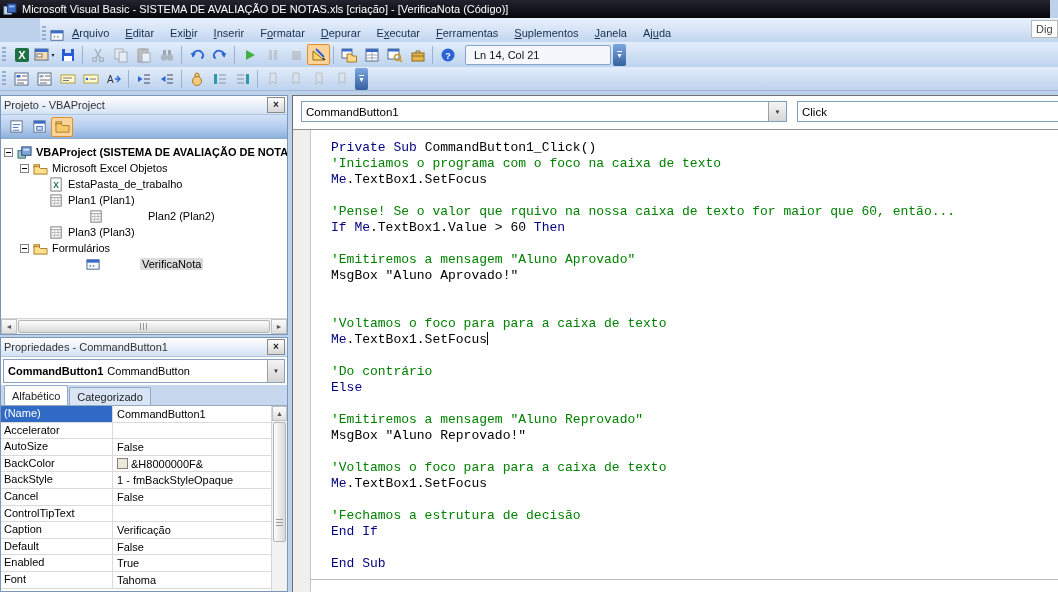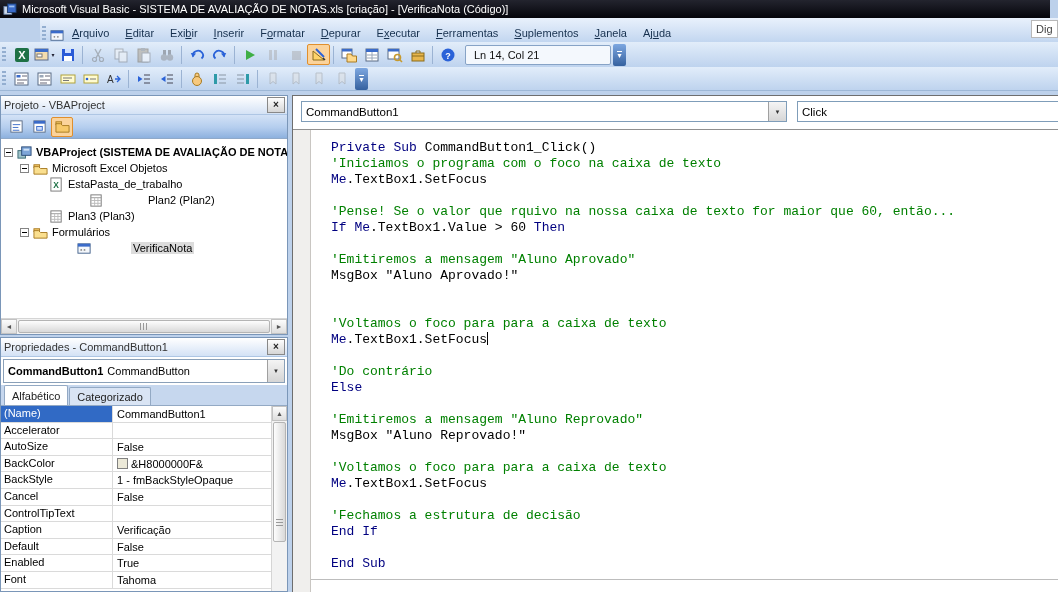--- a/index.html
+++ b/index.html
@@ -542,61 +542,75 @@
       <div class="trow" style="padding-left: 35px;">
         <span class="noexp"></span>
         <span class="ticon">
           <svg viewBox="0 0 16 16">
             <rect x="2" y="1" width="11" height="14" fill="#fff" stroke="#777"></rect>
             <text x="7.5" y="12" text-anchor="middle" font-size="9" font-weight="bold" fill="#1e7145" font-family="Liberation Sans">X</text>
           </svg>
         </span>
         <span class="tlabel">EstaPasta_de_trabalho</span>
       </div>
-      <div class="trow" style="padding-left: 35px; gap: 40px;">
+      <div class="trow" style="padding-left: 35px;">
         <span class="noexp"></span>
         <span class="ticon">
           <svg viewBox="0 0 16 16">
             <rect x="2" y="2" width="11" height="12" fill="#fff" stroke="#777"></rect>
             <line x1="2" y1="5" x2="13" y2="5" stroke="#999"></line>
             <line x1="2" y1="8" x2="13" y2="8" stroke="#bbb"></line>
             <line x1="2" y1="11" x2="13" y2="11" stroke="#bbb"></line>
             <line x1="6" y1="5" x2="6" y2="14" stroke="#bbb"></line>
             <line x1="9.5" y1="5" x2="9.5" y2="14" stroke="#bbb"></line>
           </svg>
         </span>
-        <span class="tlabel">Plan2 (Plan2)</span>
-      </div>
-      <div class="trow" style="padding-left: 35px;">
+        <span class="tlabel">Plan1 (Plan1)</span>
+      </div>
+      <div class="trow" style="padding-left: 35px; gap: 40px;">
         <span class="noexp"></span>
         <span class="ticon">
           <svg viewBox="0 0 16 16">
             <rect x="2" y="2" width="11" height="12" fill="#fff" stroke="#777"></rect>
             <line x1="2" y1="5" x2="13" y2="5" stroke="#999"></line>
             <line x1="2" y1="8" x2="13" y2="8" stroke="#bbb"></line>
             <line x1="2" y1="11" x2="13" y2="11" stroke="#bbb"></line>
             <line x1="6" y1="5" x2="6" y2="14" stroke="#bbb"></line>
             <line x1="9.5" y1="5" x2="9.5" y2="14" stroke="#bbb"></line>
           </svg>
         </span>
+        <span class="tlabel">Plan2 (Plan2)</span>
+      </div>
+      <div class="trow" style="padding-left: 35px;">
+        <span class="noexp"></span>
+        <span class="ticon">
+          <svg viewBox="0 0 16 16">
+            <rect x="2" y="2" width="11" height="12" fill="#fff" stroke="#777"></rect>
+            <line x1="2" y1="5" x2="13" y2="5" stroke="#999"></line>
+            <line x1="2" y1="8" x2="13" y2="8" stroke="#bbb"></line>
+            <line x1="2" y1="11" x2="13" y2="11" stroke="#bbb"></line>
+            <line x1="6" y1="5" x2="6" y2="14" stroke="#bbb"></line>
+            <line x1="9.5" y1="5" x2="9.5" y2="14" stroke="#bbb"></line>
+          </svg>
+        </span>
         <span class="tlabel">Plan3 (Plan3)</span>
       </div>
       <div class="trow" style="padding-left: 19px;">
         <span class="expander">
           <span class="minusline"></span>
         </span>
         <span class="ticon">
           <svg viewBox="0 0 16 16">
             <rect x="1" y="4" width="6" height="3" fill="#f7c96a" stroke="#a87b22"></rect>
             <path d="M1 6 h5 l2 2 h7 v6 h-14 z" fill="#fadf8f" stroke="#a87b22"></path>
           </svg>
         </span>
         <span class="tlabel">Formulários</span>
       </div>
-      <div class="trow" style="padding-left: 26px; gap: 37px;">
+      <div class="trow" style="padding-left: 35px; gap: 37px;">
         <span class="noexp"></span>
         <span class="ticon">
           <svg viewBox="0 0 16 16">
             <rect x="1" y="3" width="13" height="10" fill="#f4f7fb" stroke="#44628c"></rect>
             <rect x="1" y="3" width="13" height="3" fill="#3a6bc9"></rect>
             <circle cx="4.5" cy="9.5" r="1" fill="#888"></circle>
             <circle cx="8" cy="9.5" r="1" fill="#888"></circle>
           </svg>
         </span>
         <span class="tlabel tsel">VerificaNota</span>

